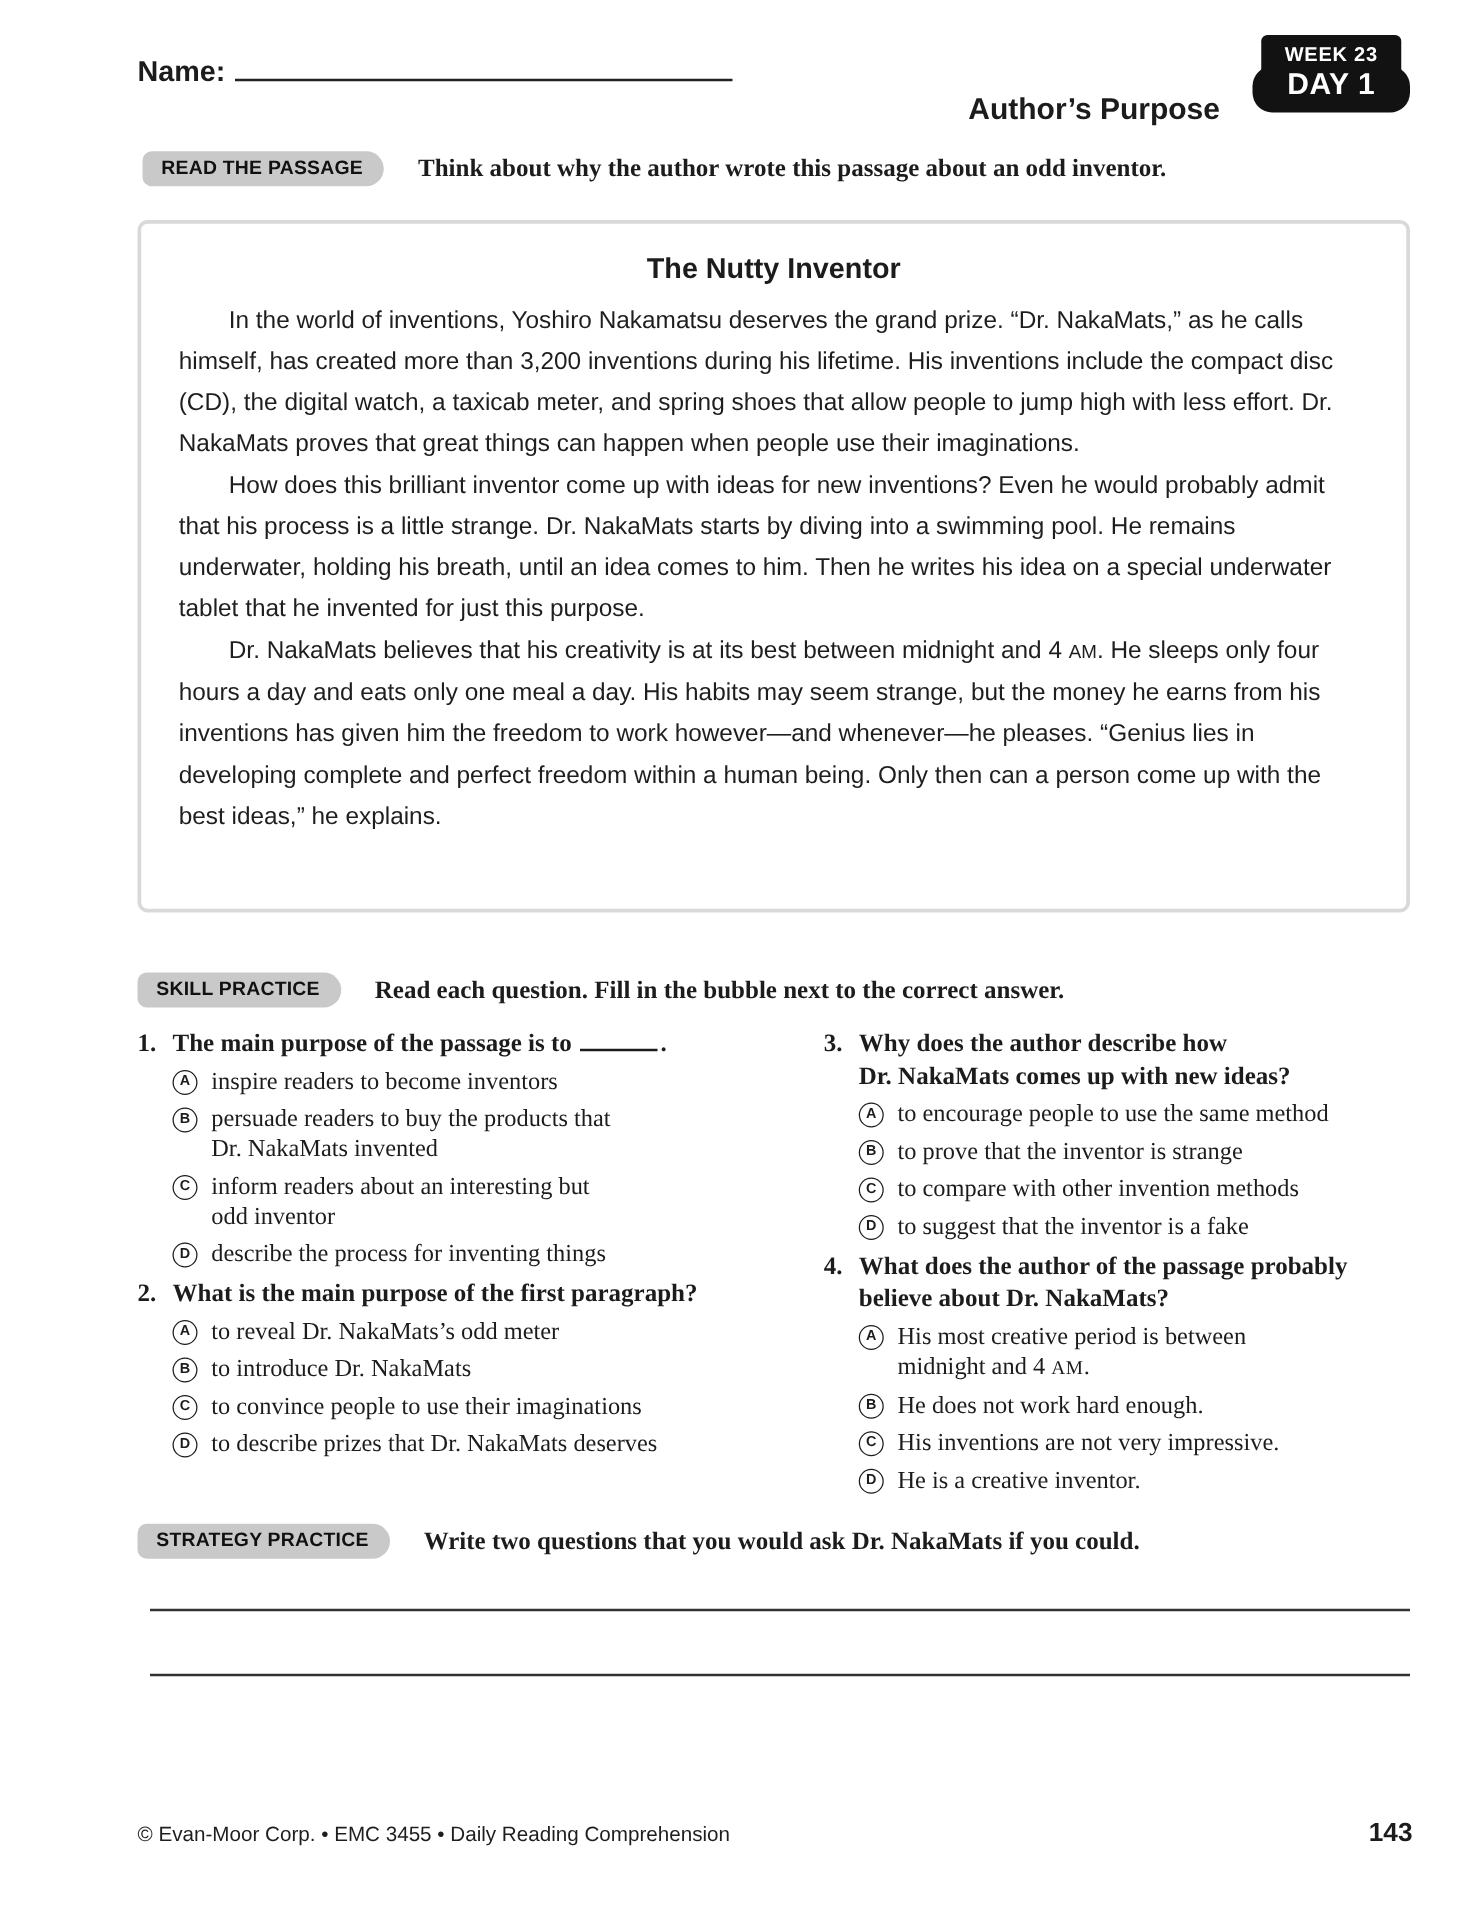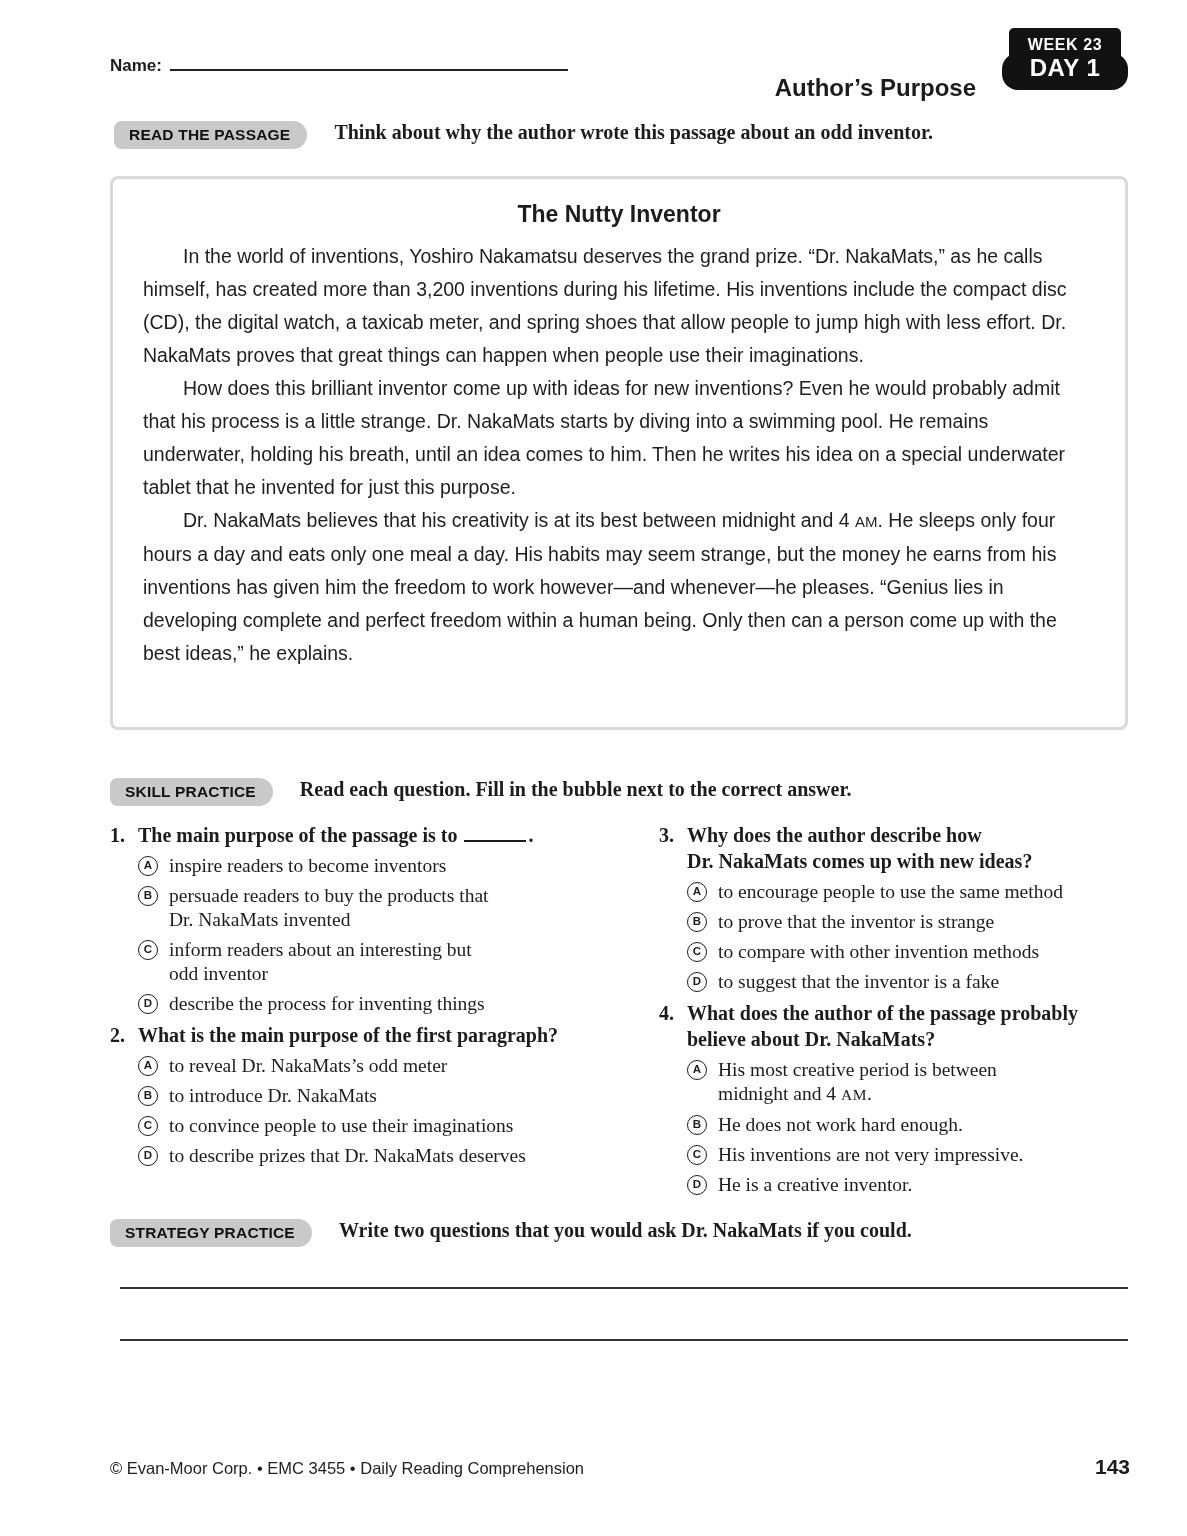--- a/index.html
+++ b/index.html
@@ -5,31 +5,31 @@
   * { margin:0; padding:0; box-sizing:border-box; }
   html,body { background:#ffffff; }
   body {
     width:1187px; height:1536px; position:relative; overflow:hidden;
     font-family:"Liberation Sans", sans-serif; color:#1c1c1c;
   }
   .page { position:relative; width:1187px; height:1536px; padding:0 59px 0 110px; }
 
   
   .header { position:relative; height:176px; }
-  .name-row { position:absolute; left:0; top:56px; font-size:17px; font-weight:bold; white-space:nowrap; }
+  .name-row { position:absolute; left:0; top:44px; font-size:23px; font-weight:bold; white-space:nowrap; }
   .name-line { display:inline-block; width:398px; height:15px; border-bottom:2.5px solid #222; margin-left:8px; }
   .category { position:absolute; right:152px; top:74px; font-size:24px; font-weight:bold; }
   .badge { position:absolute; right:0; top:28px; width:126px; }
   .badge-week { margin:0 7px; background:#121212; color:#fff; text-align:center;
     font-size:16px; font-weight:bold; letter-spacing:0.6px; padding:8px 0 6px; border-radius:5px 5px 0 0; }
   .badge-day { background:#121212; color:#fff; text-align:center; font-size:24px; font-weight:bold;
     letter-spacing:0.5px; padding:1px 15px 8px; border-radius:16px; margin-top:-7px; position:relative; }
 
   
-  .section-row { display:flex; align-items:flex-start; gap:27px; }
+  .section-row { display:flex; align-items:center; gap:27px; }
   .gray-pill { display:inline-block; background:#c9c9c9; color:#111; font-weight:bold;
     font-size:15.5px; letter-spacing:0.2px; padding:5px 17px 5px 15px; white-space:nowrap;
     border-radius:9px 17px 17px 9px; }
   .serif-instr { font-family:"Liberation Serif", serif; font-weight:bold; font-size:20px; }
   .read-row { position:absolute; left:4px; top:121px; }
 
   
   .passage-box { border:3px solid #d9d9d9; border-radius:8px; min-height:554px;
     padding:22px 30px 26px; background:#fff; }
   .passage-title { text-align:center; font-size:23px; font-weight:bold; margin-bottom:12px; }

